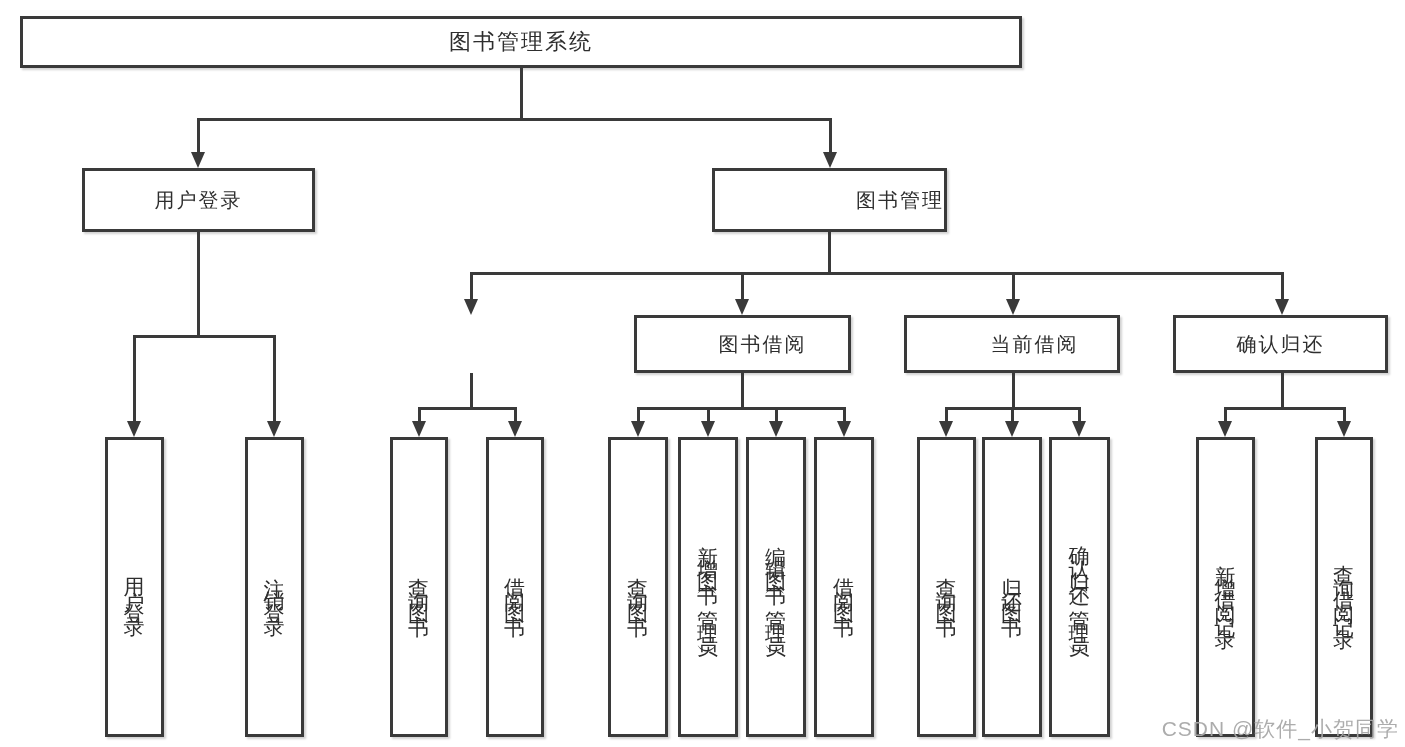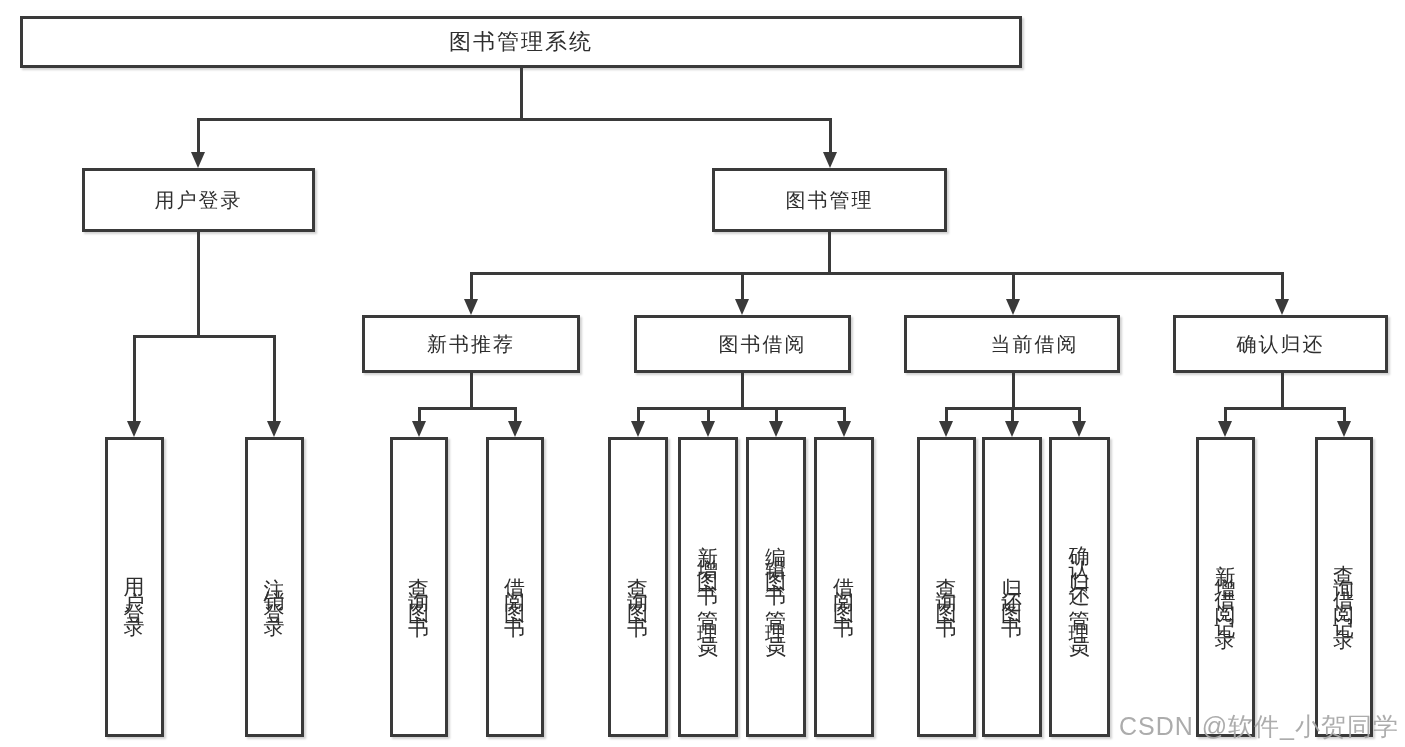--- a/index.html
+++ b/index.html
@@ -20,21 +20,21 @@
   .line{position:absolute;background:#3a3a3a;}
   .h{height:3px;}
   .v{width:3px;}
   .arrow{
     position:absolute;width:0;height:0;
     border-left:7px solid transparent;border-right:7px solid transparent;
     border-top:16px solid #3a3a3a;
   }
   #watermark{
     position:absolute;right:6px;bottom:4px;z-index:5;
-    font-size:25px;color:rgba(168,168,168,0.95);letter-spacing:1px;white-space:nowrap;margin-left:36px;
+    font-size:21px;color:rgba(168,168,168,0.95);letter-spacing:1px;white-space:nowrap;margin-left:36px;
   }
 </style>
 </head>
 <body>
 
 <div id="canvas">
 
   <div class="node" style="left:20px;top:16px;width:1002px;height:52px;">
     <span class="hlabel root-label">图书管理系统</span>
   </div>
@@ -42,21 +42,21 @@
   <div class="line v" style="left:520px;top:68px;height:50px;"></div>
   <div class="line h" style="left:197px;top:118px;width:635px;"></div>
   <div class="line v" style="left:197px;top:118px;height:36px;"></div>
   <div class="arrow" style="left:191px;top:152px;"></div>
   <div class="line v" style="left:829px;top:118px;height:36px;"></div>
   <div class="arrow" style="left:823px;top:152px;"></div>
 
   <div class="node" style="left:82px;top:168px;width:233px;height:64px;">
     <span class="hlabel">用户登录</span>
   </div>
-  <div class="node" style="left:712px;top:168px;width:235px;height:64px;">
+  <div class="node" style="left:712px;top:168px;width:235px;height:64px;justify-content:flex-end;">
     <span class="hlabel">图书管理</span>
   </div>
 
   <div class="line v" style="left:197px;top:232px;height:103px;"></div>
   <div class="line h" style="left:133px;top:335px;width:143px;"></div>
   <div class="line v" style="left:133px;top:335px;height:87px;"></div>
   <div class="arrow" style="left:127px;top:421px;"></div>
   <div class="line v" style="left:273px;top:335px;height:87px;"></div>
   <div class="arrow" style="left:267px;top:421px;"></div>
 
@@ -64,23 +64,20 @@
   <div class="line h" style="left:470px;top:272px;width:813px;"></div>
   <div class="line v" style="left:470px;top:272px;height:28px;"></div>
   <div class="arrow" style="left:464px;top:299px;"></div>
   <div class="line v" style="left:741px;top:272px;height:28px;"></div>
   <div class="arrow" style="left:735px;top:299px;"></div>
   <div class="line v" style="left:1012px;top:272px;height:28px;"></div>
   <div class="arrow" style="left:1006px;top:299px;"></div>
   <div class="line v" style="left:1281px;top:272px;height:28px;"></div>
   <div class="arrow" style="left:1275px;top:299px;"></div>
 
-  <div class="node" style="left:362px;top:315px;width:218px;height:58px;">
-    <span class="hlabel">新书推荐</span>
-  </div>
   <div class="node" style="left:634px;top:315px;width:217px;height:58px;padding-left:40px;">
     <span class="hlabel">图书借阅</span>
   </div>
   <div class="node" style="left:904px;top:315px;width:216px;height:58px;padding-left:45px;">
     <span class="hlabel">当前借阅</span>
   </div>
   <div class="node" style="left:1173px;top:315px;width:215px;height:58px;">
     <span class="hlabel">确认归还</span>
   </div>
 

